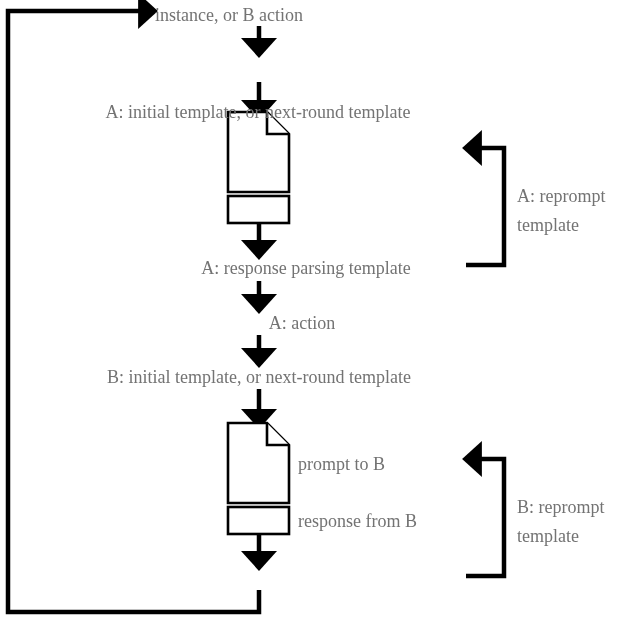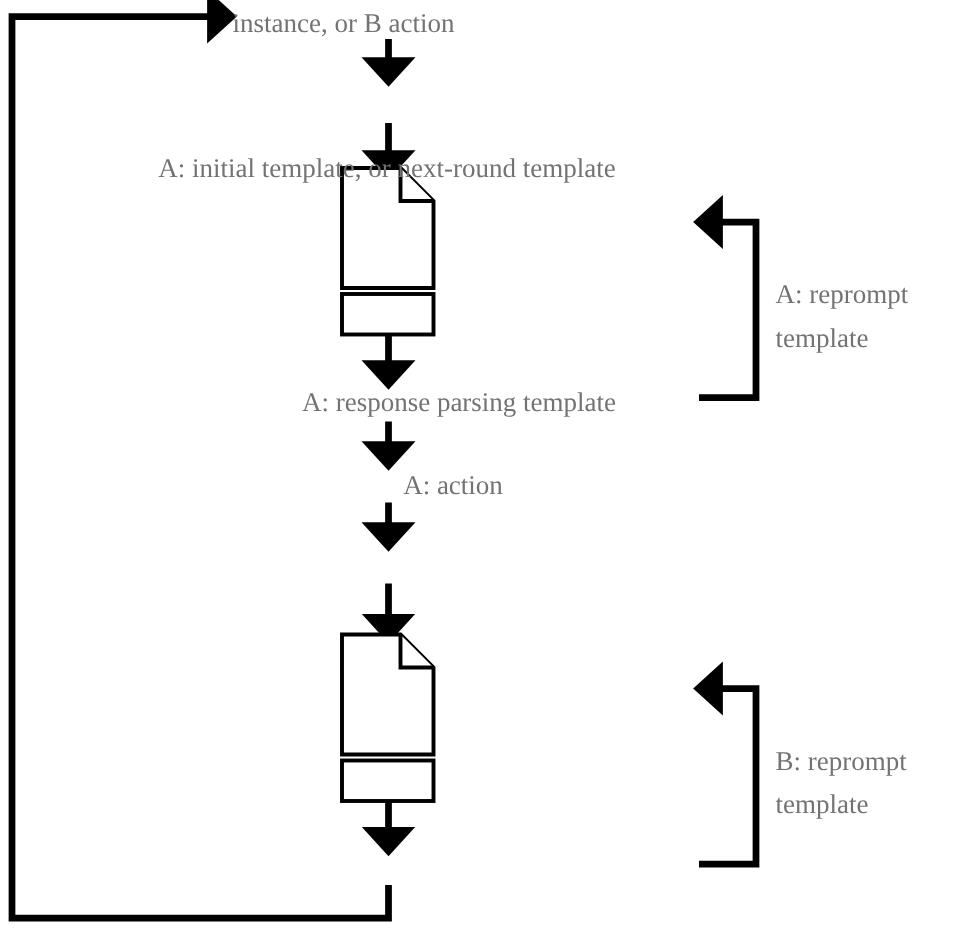--- a/index.html
+++ b/index.html
@@ -123,21 +123,24 @@
   <div class="lbl" style="left:155px; top:1px;">instance, or B action</div>
 
   <div class="lbl center" style="left:258px; top:53px;margin-top:45px;">A: initial template, or next-round template</div>
 
 
 
   <div class="lbl center" style="left:259px; top:254px;margin-left:47px;">A: response parsing template</div>
 
   <div class="lbl center" style="left:259px; top:309px;margin-left:43px;">A: action</div>
 
+  <div class="lbl center" style="left:259px; top:363px;">B: initial template, or next-round template</div>
 
+  <div class="lbl" style="left:298px; top:450px;">prompt to B</div>
 
+  <div class="lbl" style="left:298px; top:507px;">response from B</div>
 
 
   <div class="lbl two-line" style="left:517px; top:182px;">A: reprompt template</div>
 
   <div class="lbl two-line" style="left:517px; top:493px;">B: reprompt template</div>
 
 </div>
 
 </body></html>

